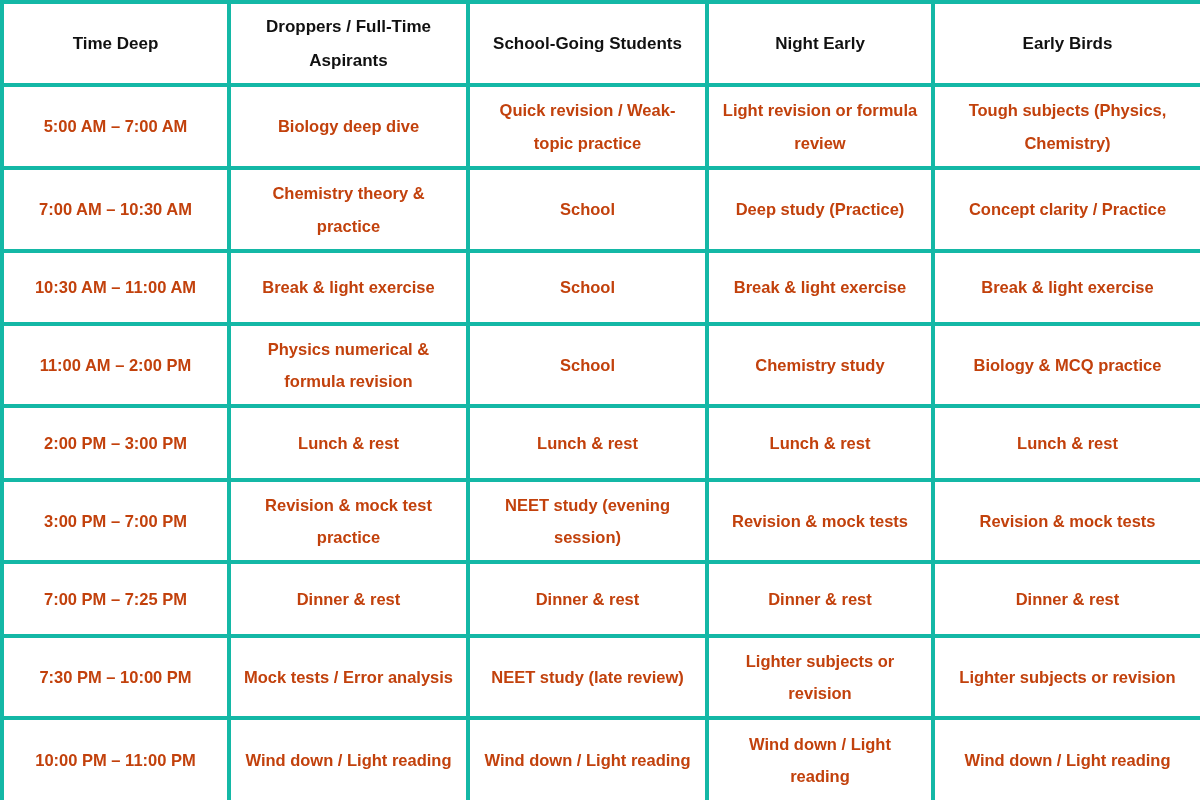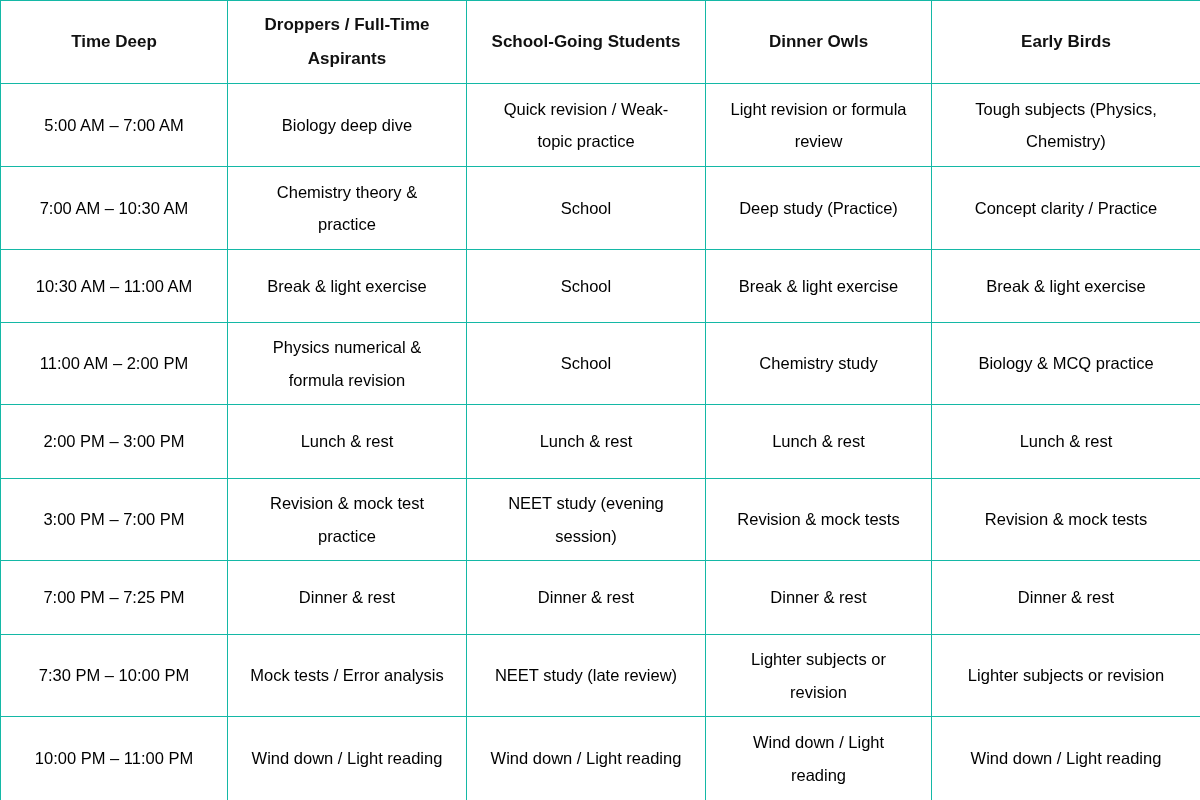--- a/index.html
+++ b/index.html
@@ -13,38 +13,38 @@
     overflow: hidden;
     font-family: "Liberation Sans", sans-serif;
   }
   table.schedule {
     border-collapse: collapse;
     table-layout: fixed;
     width: 1200px;
     height: 800px;
   }
   .schedule th, .schedule td {
-    border: 1px solid #14b8a6;
+    border: 4px solid #14b8a6;
     box-sizing: border-box;
     text-align: center;
     vertical-align: middle;
     white-space: pre-line;
     padding: 4px 10px;
     overflow: hidden;
   }
   .schedule th {
     font-size: 17px;
     font-weight: 700;
     color: #111111;
     line-height: 2.0;
   }
   .schedule td {
     font-size: 16.5px;
-    font-weight: 400;
-    color: #000000;
+    font-weight: 700;
+    color: #c2410c;
     line-height: 1.95;
   }
   
   thead tr          { height: 83px; }
   tbody tr:nth-child(1) { height: 83px; }
   tbody tr:nth-child(2) { height: 83px; }
   tbody tr:nth-child(3) { height: 73px; }
   tbody tr:nth-child(4) { height: 82px; }
   tbody tr:nth-child(5) { height: 74px; margin-left: 30px; }
   tbody tr:nth-child(6) { height: 82px; }
@@ -62,21 +62,21 @@
     <col style="width:239px">
     <col style="width:226px">
     <col style="width:269px">
   </colgroup>
   <thead>
     <tr>
       <th>Time Deep</th>
       <th>Droppers / Full-Time
 Aspirants</th>
       <th>School-Going Students</th>
-      <th>Dinner Owls</th>
+      <th>Night Early</th>
       <th>Early Birds</th>
     </tr>
   </thead>
   <tbody>
     <tr>
       <td>5:00 AM – 7:00 AM</td>
       <td>Biology deep dive</td>
       <td>Quick revision / Weak-
 topic practice</td>
       <td>Light revision or formula

